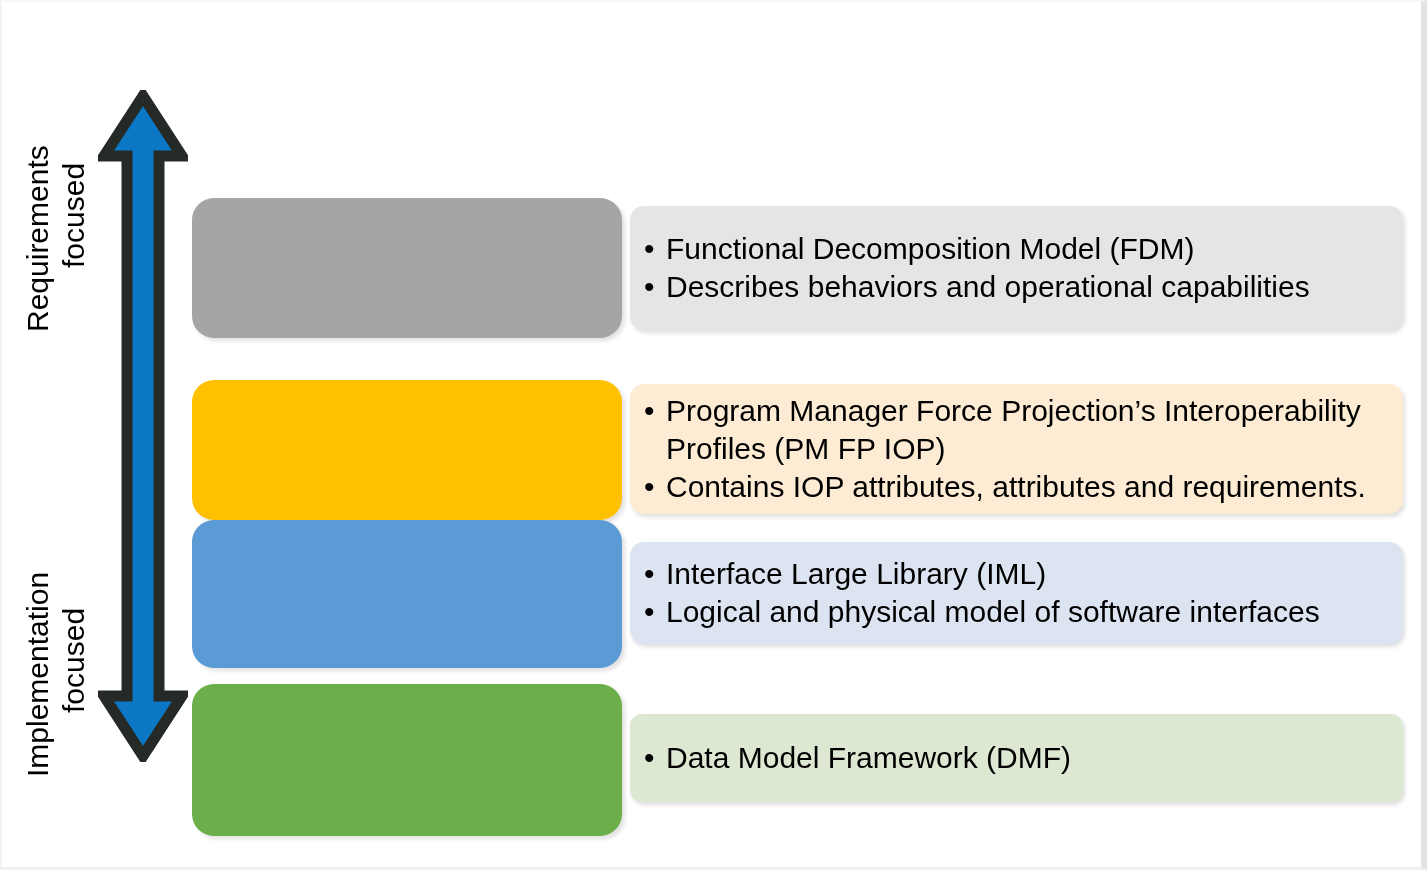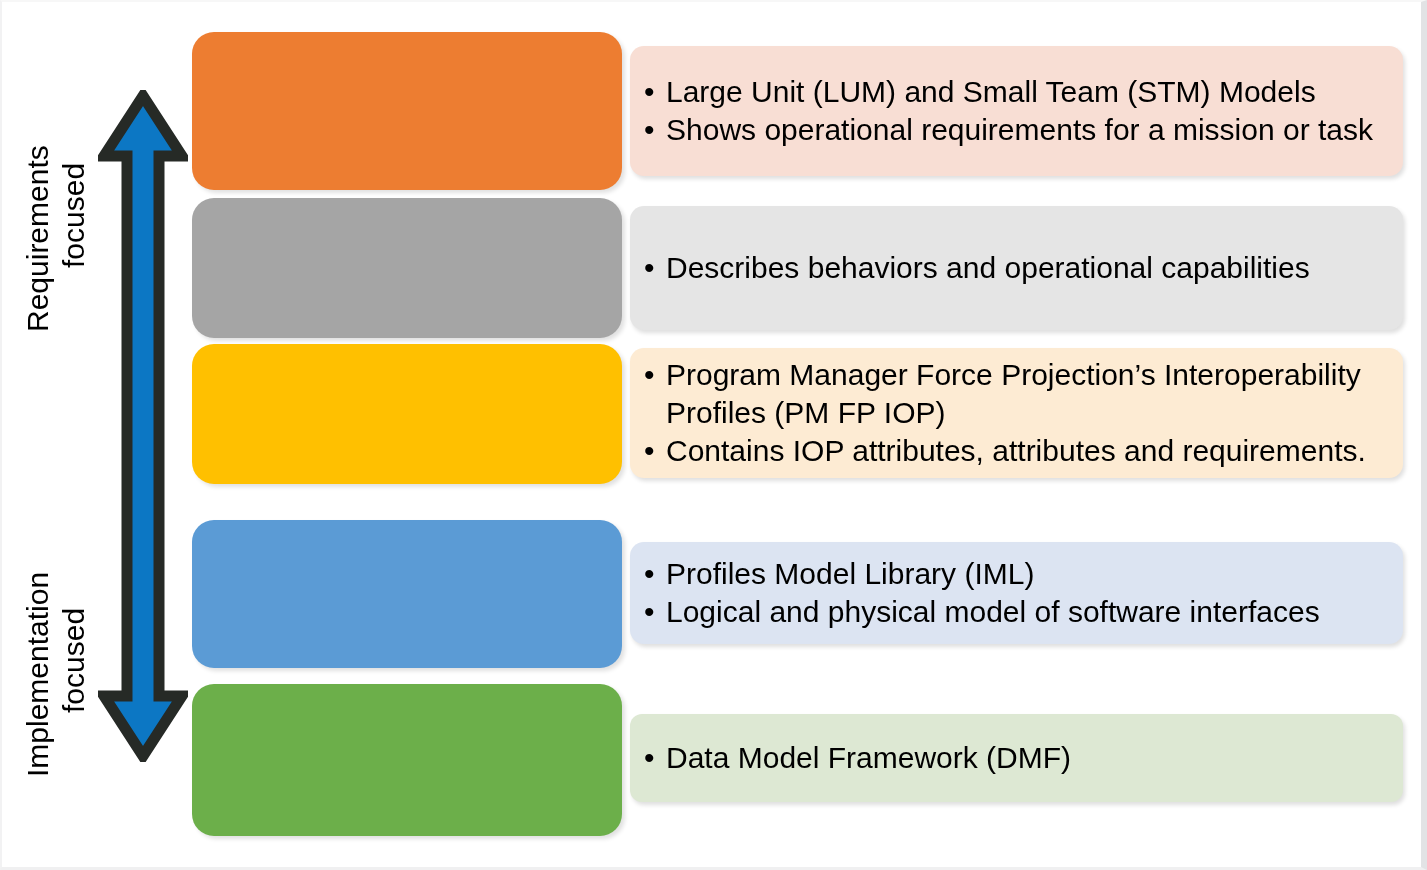--- a/index.html
+++ b/index.html
@@ -105,21 +105,21 @@
     position: absolute;
     left: 0;
     top: 0;
     font-size: 30px;
     line-height: 38px;
   }
 
   
   #row-0 { top: 30px;  height: 158px; }
   #row-1 { top: 196px; height: 140px; }
-  #row-2 { top: 342px; height: 140px; }
+  #row-2 { top: 378px; height: 140px; }
   #row-3 { top: 518px; height: 148px; }
   #row-4 { top: 682px; height: 152px; }
 
   #row-0 .text-panel { margin-top: 14px;  margin-bottom: 14px; }
   #row-1 .text-panel { margin-top: 8px;   margin-bottom: 8px; }
   #row-2 .text-panel { margin-top: 4px;   margin-bottom: 6px; }
   #row-3 .text-panel { margin-top: 22px;  margin-bottom: 24px; }
   #row-4 .text-panel { margin-top: 30px;  margin-bottom: 34px; border-radius: 12px; }
 </style>
 </head>
@@ -136,54 +136,46 @@
     <span class="l1">Implementation</span>
     <span class="l2">focused</span>
   </div>
 
   <div id="arrow-wrap">
     <svg width="90" height="672" viewBox="0 0 90 672" aria-hidden="true">
       <polygon id="arrow-shape" points="45,6 84,66 61,66 61,606 84,606 45,666 6,606 29,606 29,66 6,66" fill="#0C77C4" stroke="#262A26" stroke-width="11" stroke-linejoin="miter"></polygon>
     </svg>
   </div>
 
-  <div class="row" id="row-0">
-    <div class="color-block" style="background: rgb(237, 125, 49);"></div>
-    <div class="text-panel" style="background: rgb(248, 222, 212);">
-      <ul class="bullets">
-        <li>Large Unit (LUM) and Small Team (STM) Models</li>
-        <li>Shows operational requirements for a mission or task</li>
-      </ul>
-    </div>
-  </div>
 
   <div class="row" id="row-1">
     <div class="color-block" style="background: rgb(165, 165, 165);"></div>
     <div class="text-panel" style="background: rgb(229, 229, 229);">
       <ul class="bullets">
+        <li>Functional Decomposition Model (FDM)</li>
         <li>Describes behaviors and operational capabilities</li>
       </ul>
     </div>
   </div>
 
   <div class="row" id="row-2">
     <div class="color-block" style="background: rgb(255, 192, 0);"></div>
     <div class="text-panel" style="background: rgb(253, 235, 211);">
       <ul class="bullets">
         <li>Program Manager Force Projection’s Interoperability Profiles (PM FP IOP)</li>
         <li>Contains IOP attributes, attributes and requirements.</li>
       </ul>
     </div>
   </div>
 
   <div class="row" id="row-3">
     <div class="color-block" style="background: rgb(91, 155, 213);"></div>
     <div class="text-panel" style="background: rgb(220, 228, 242);">
       <ul class="bullets">
-        <li>Profiles Model Library (IML)</li>
+        <li>Interface Large Library (IML)</li>
         <li>Logical and physical model of software interfaces</li>
       </ul>
     </div>
   </div>
 
   <div class="row" id="row-4">
     <div class="color-block" style="background: rgb(108, 175, 74);"></div>
     <div class="text-panel" style="background: rgb(221, 232, 211);">
       <ul class="bullets">
         <li>Data Model Framework (DMF)</li>

